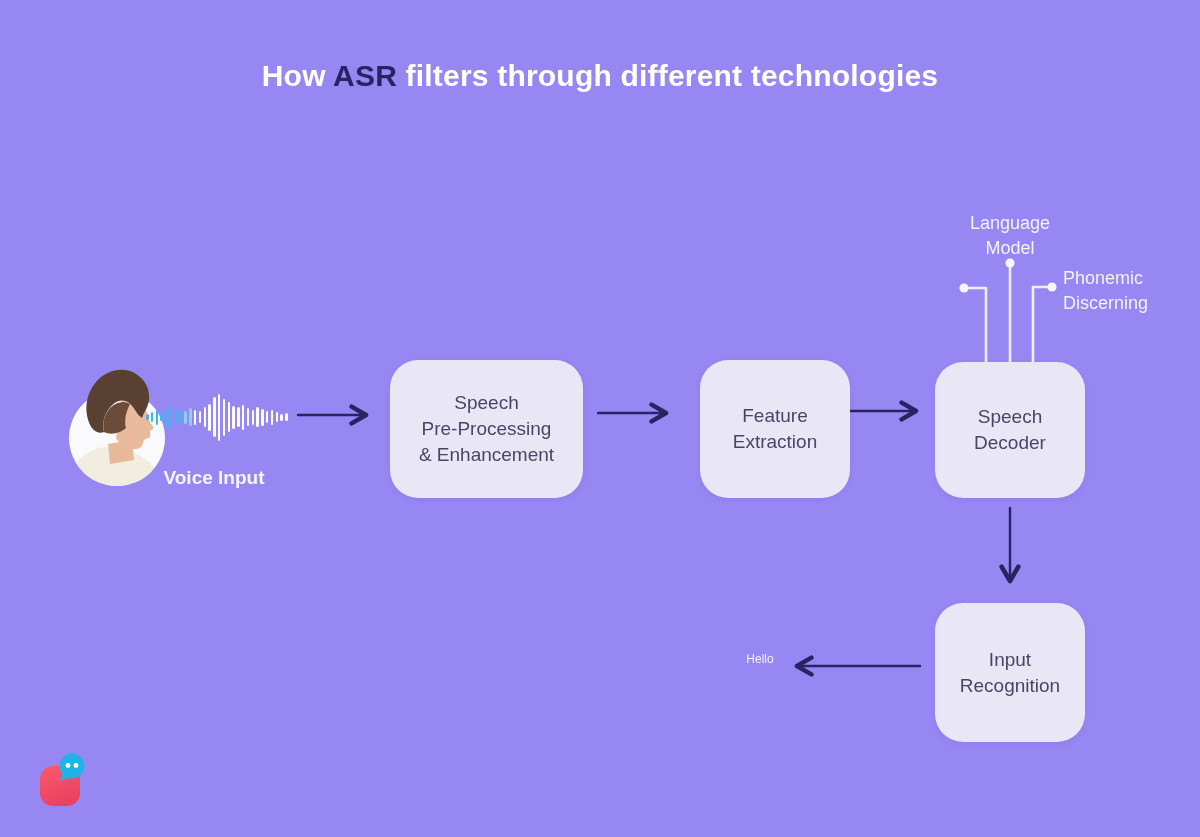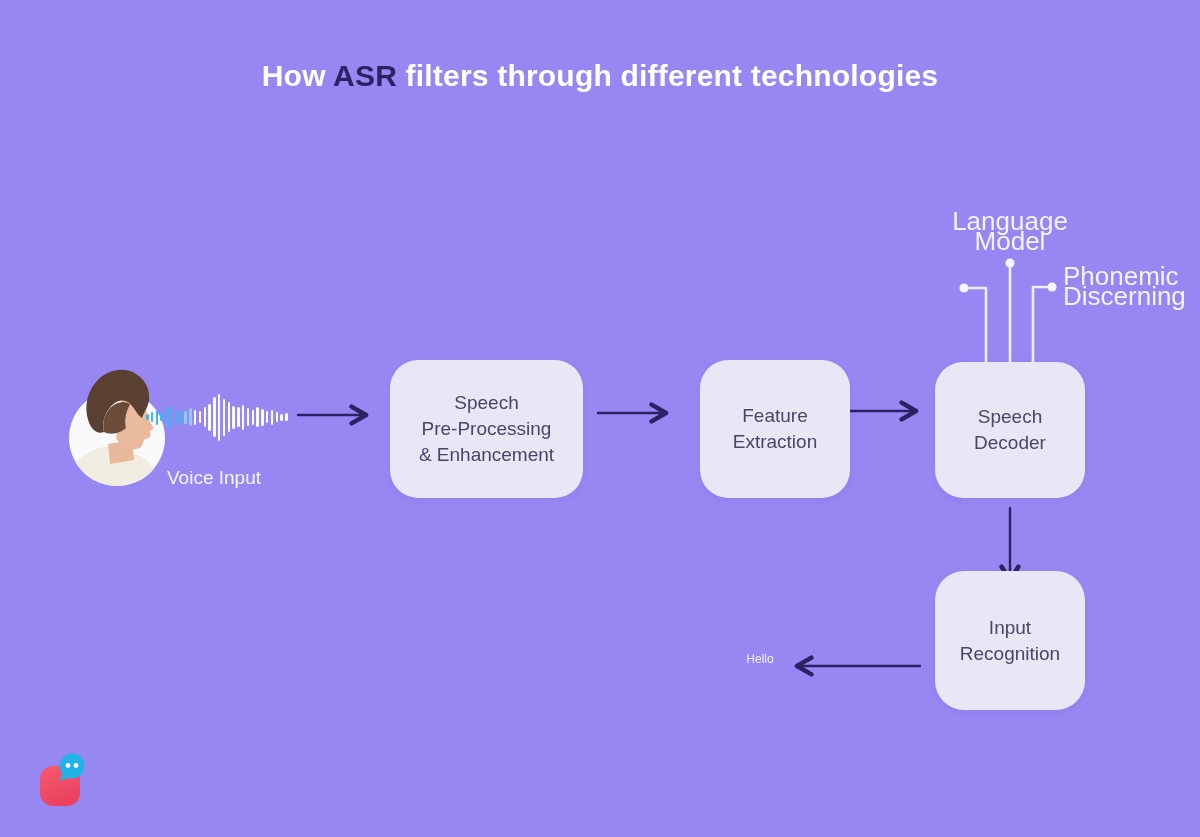--- a/index.html
+++ b/index.html
@@ -28,35 +28,35 @@
   .node{
     background:#E9E6F5;border-radius:28px;
     color:#4B4565;font-size:19px;font-weight:500;line-height:26px;
     display:flex;align-items:center;justify-content:center;text-align:center;
     white-space:pre-line;
     box-shadow:0 2px 6px rgba(60,40,140,.08);
   }
   #node-preprocessing{left:390px;top:360px;width:193px;height:138px;}
   #node-feature{left:700px;top:360px;width:150px;height:138px;}
   #node-decoder{left:935px;top:362px;width:150px;height:136px;}
-  #node-recognition{left:935px;top:571px;width:150px;height:139px;border-radius:29px;}
+  #node-recognition{left:935px;top:603px;width:150px;height:139px;}
 
   
   .techlabel{
-    color:#F4F2FC;font-size:26px;font-weight:500;line-height:20px;
+    color:#F4F2FC;font-size:18px;font-weight:500;line-height:25px;
     white-space:pre-line;
   }
   #label-language{left:935px;top:211px;width:150px;text-align:center;}
   #label-acoustic{left:798px;top:266px;width:150px;text-align:right;}
   #label-phonemic{left:1063px;top:266px;width:150px;text-align:left;}
 
   
   .voice-label{
     left:139px;top:467px;width:150px;text-align:center;
-    color:#F6F4FD;font-size:19px;font-weight:400;
+    color:#F6F4FD;font-size:19px;font-weight:700;
   }
   .waveform{
     left:146px;top:390px;width:150px;height:54px;
     display:flex;align-items:center;
   }
   .wbar{
     display:block;width:2.5px;margin-right:2.3px;border-radius:2px;flex:none;
   }
   .avatar{left:62px;top:356px;width:110px;height:132px;}
 

